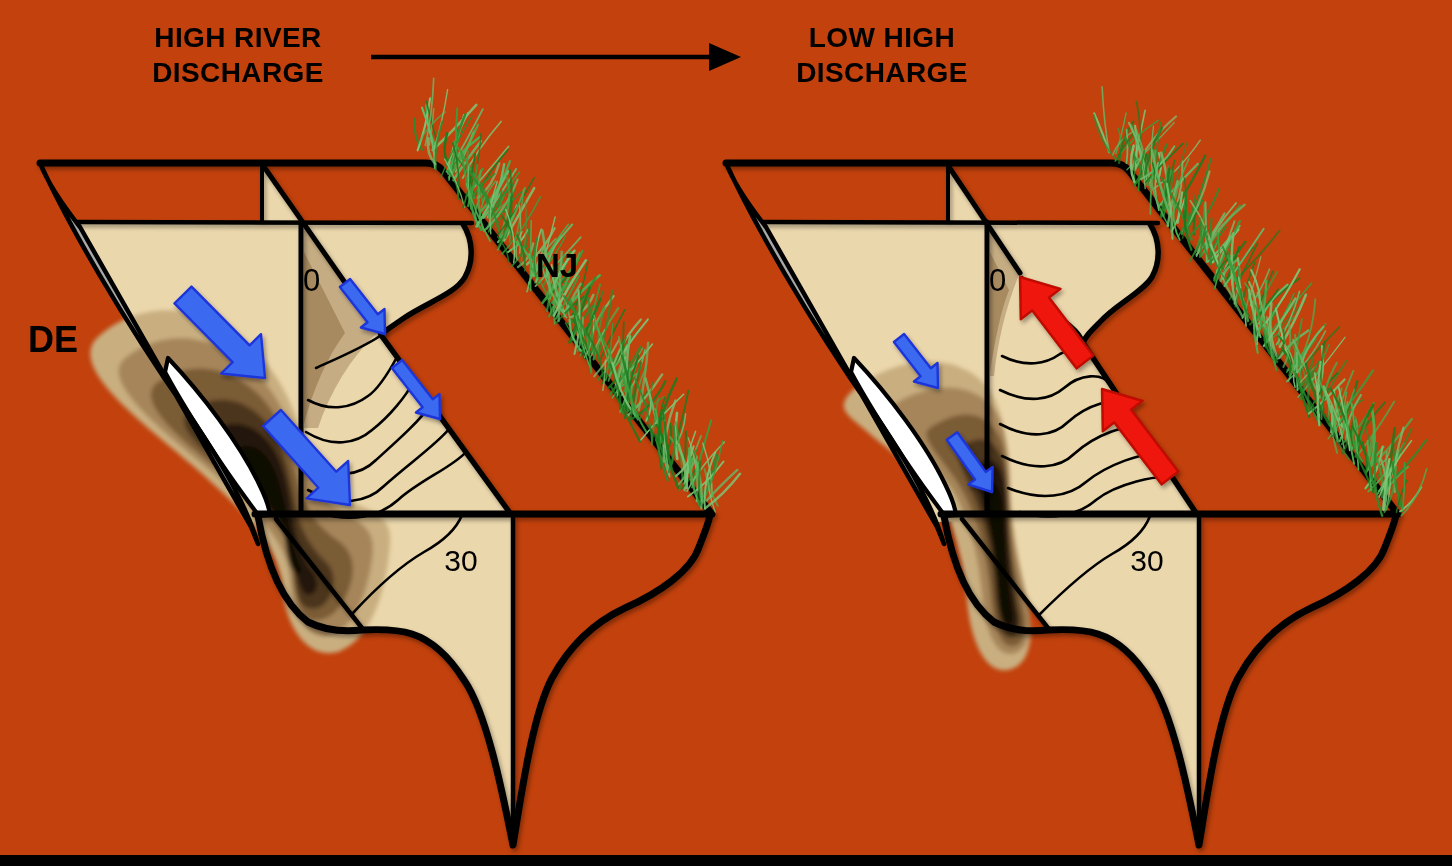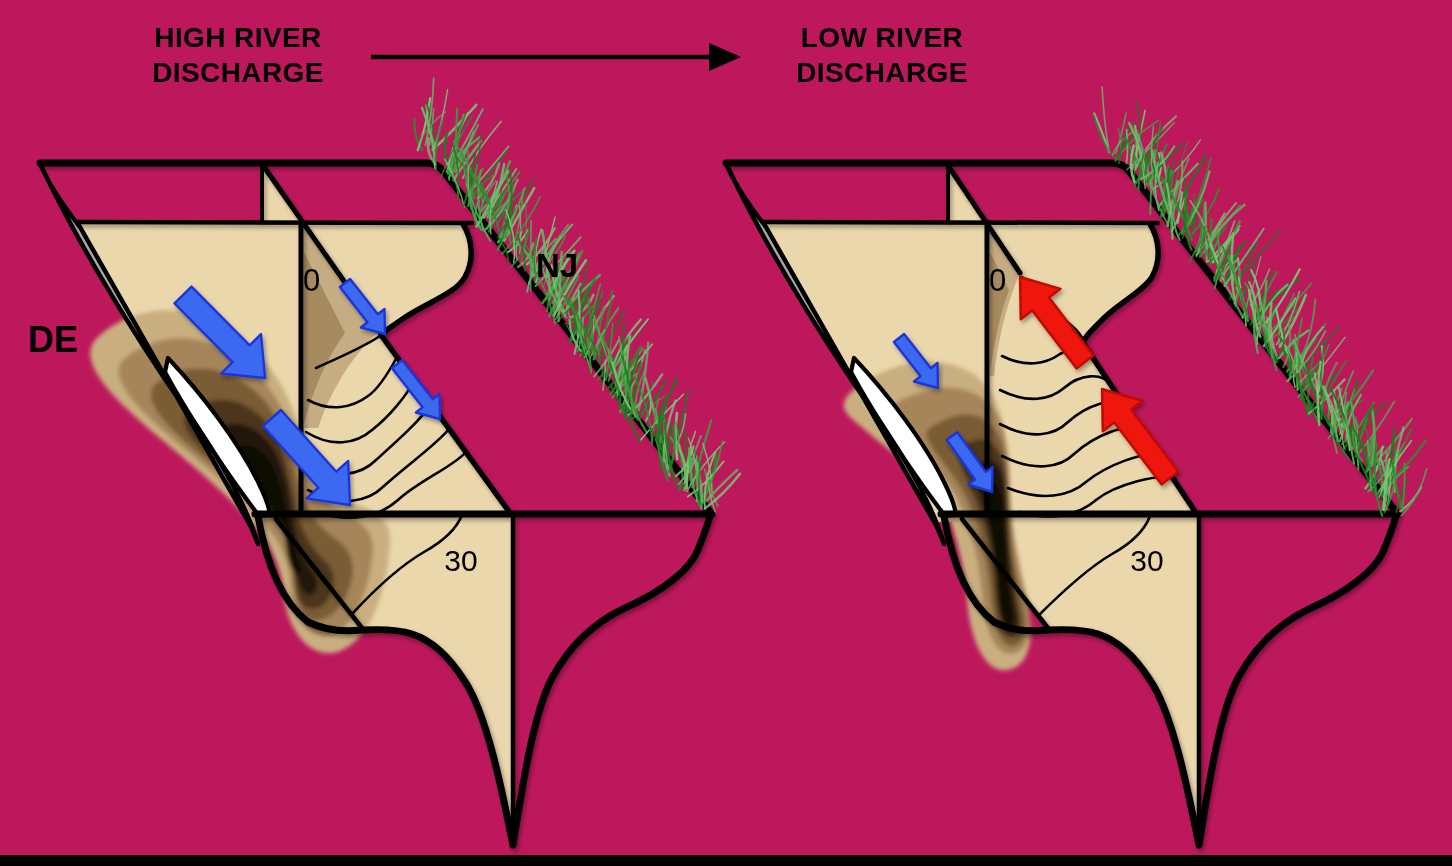--- a/index.html
+++ b/index.html
@@ -1,35 +1,35 @@
 <!DOCTYPE html>
 <html><head>
 <meta charset="utf-8">
 <style>
   html,body{margin:0;padding:0;background:#ffffff;}
-  .stage{position:relative;width:1452px;height:866px;background:#be185d;overflow:hidden;
+  .stage{position:relative;width:1452px;height:866px;background:#c2410c;overflow:hidden;
          font-family:"Liberation Sans",sans-serif;}
   .stage svg{position:absolute;left:0;top:0;}
   .panel-title{position:absolute;top:20px;width:300px;text-align:center;
     font-size:28px;line-height:35px;font-weight:700;letter-spacing:.4px;color:#000;}
   .title-left{left:88px;}
   .title-right{left:732px;}
 </style>
 </head>
 <body>
 
 <div class="stage">
 
   <div class="panel-title title-left">
     <div>HIGH RIVER</div>
     <div>DISCHARGE</div>
   </div>
 
   <div class="panel-title title-right">
-    <div>LOW RIVER</div>
+    <div>LOW HIGH</div>
     <div>DISCHARGE</div>
   </div>
 
   <svg id="scene" width="1452" height="866" viewBox="0 0 1452 866">
     <defs>
       <filter id="ds" x="-20%" y="-20%" width="140%" height="140%">
         <feDropShadow dx="2" dy="3" stdDeviation="2.2" flood-color="#000" flood-opacity="0.35"></feDropShadow>
       </filter>
       <filter id="soften" x="-15%" y="-15%" width="130%" height="130%">
         <feGaussianBlur stdDeviation="2"></feGaussianBlur>

